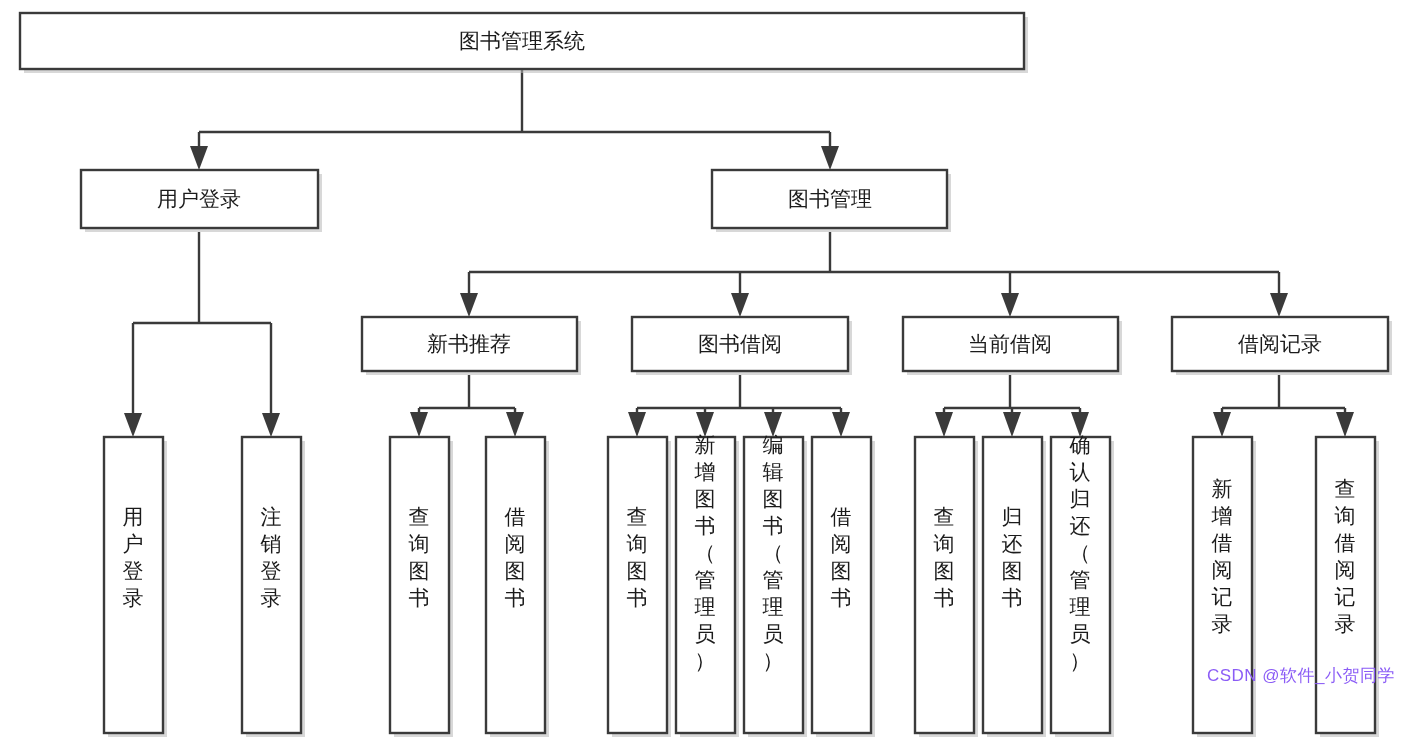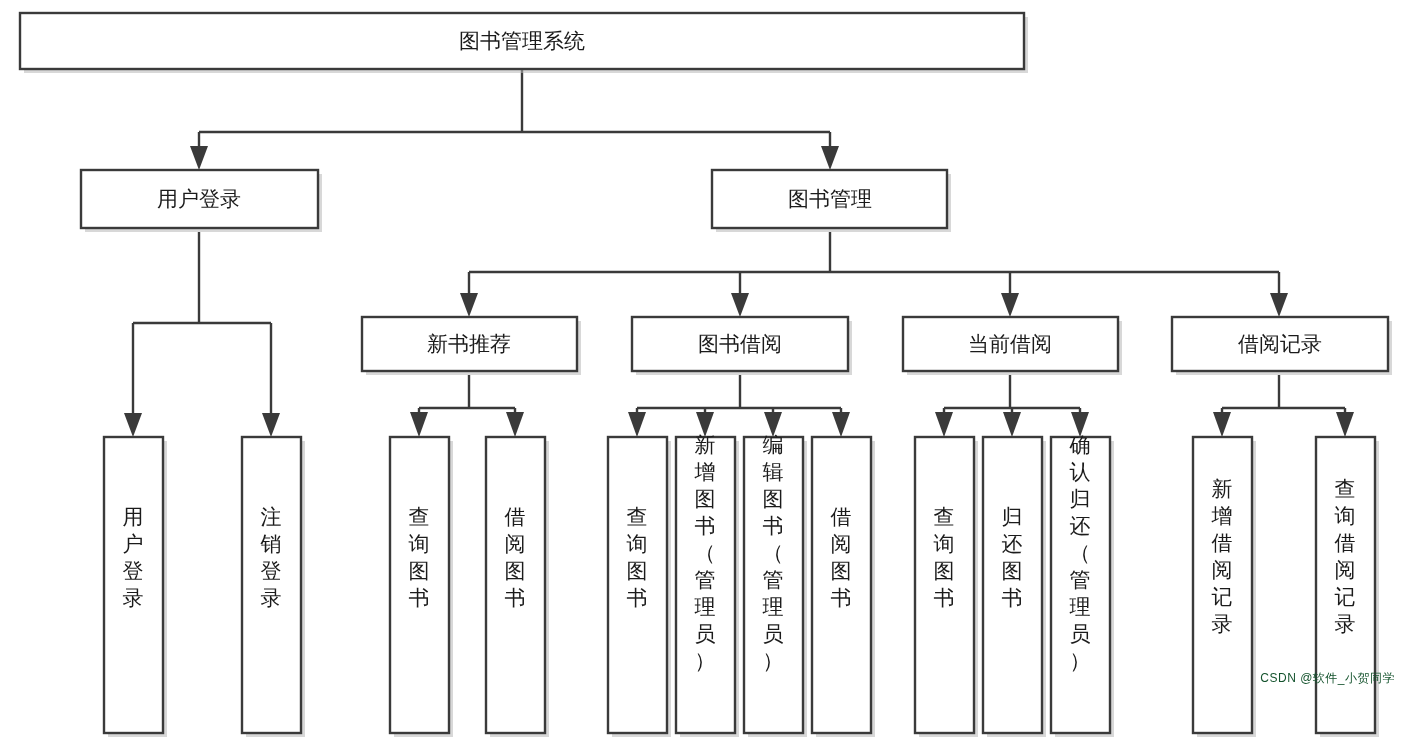--- a/index.html
+++ b/index.html
@@ -55,22 +55,22 @@
   .arrow-head {
     fill: #3a3a3a;
     stroke: none;
   }
   
   .watermark {
     position: absolute;
     right: 10px;
     bottom: 4px;
     font-family: "Liberation Sans", "DejaVu Sans", sans-serif;
-    font-size: 12px;
-    color: #14532d;
+    font-size: 17px;
+    color: #8b5cf6;
     letter-spacing: 0.5px;
     white-space: nowrap;
     pointer-events: none;
   }
 </style>
 </head>
 <body>
 
 <div id="diagram-root">
   <svg class="tree" width="1405" height="747" viewBox="0 0 1405 747" xmlns="http://www.w3.org/2000/svg">

